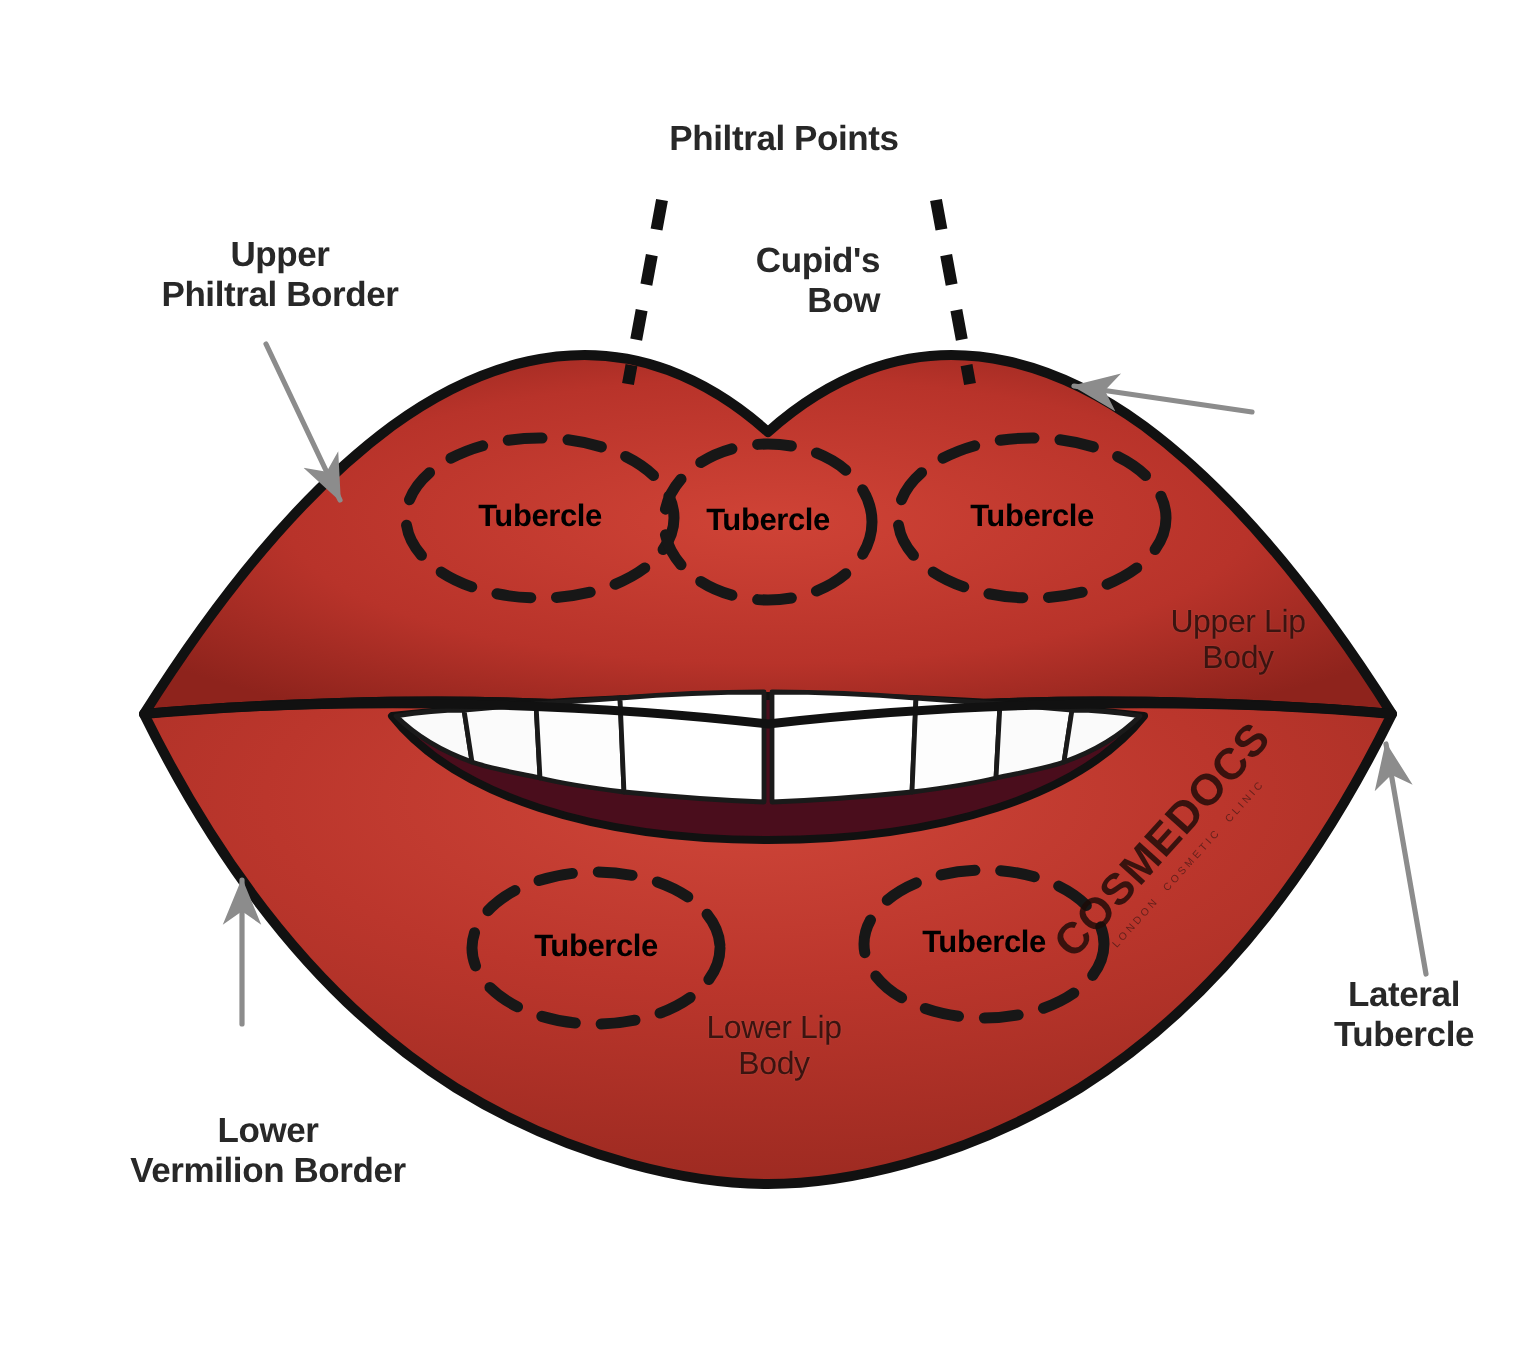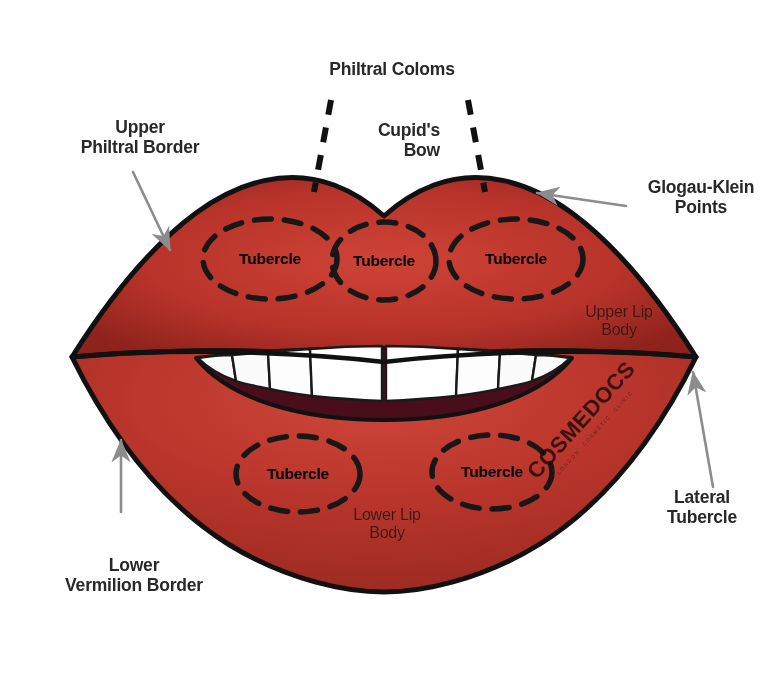--- a/index.html
+++ b/index.html
@@ -159,33 +159,31 @@
     </g>
 
     <g stroke="#8c8c8c" stroke-width="2.6" fill="none" stroke-linecap="round">
       <line x1="133" y1="172" x2="170" y2="250" marker-end="url(#arrowGray)"></line>
       <line x1="121" y1="512" x2="121" y2="440" marker-end="url(#arrowGray)"></line>
       <line x1="626" y1="206" x2="537" y2="193" marker-end="url(#arrowGray)"></line>
       <line x1="713" y1="487" x2="693" y2="372" marker-end="url(#arrowGray)"></line>
     </g>
   </svg>
 
-  <div class="lbl lbl-outer" style="left:296px; top:60px; width:192px;">Philtral Coloms</div>
+  <div class="lbl lbl-outer" style="left:296px; top:60px; width:192px;">Philtral Points</div>
 
   <div class="lbl lbl-outer" style="left:330px; top:121px; width:110px;text-align:right;">Cupid's
 Bow</div>
 
   <div class="lbl lbl-outer" style="left:40px; top:118px; width:200px;">Upper
 Philtral Border</div>
 
   <div class="lbl lbl-outer" style="left:34px; top:513px; width:200px;margin-top:43px;">Lower
 Vermilion Border</div>
 
-  <div class="lbl lbl-outer" style="left:634px; top:178px; width:134px;">Glogau-Klein
-Points</div>
 
   <div class="lbl lbl-outer" style="left:640px; top:488px; width:124px;">Lateral
 Tubercle</div>
 
   <div class="lbl lbl-inner" style="left:562px; top:303px; width:114px;">Upper Lip
 Body</div>
 
   <div class="lbl lbl-inner" style="left:330px; top:506px; width:114px;">Lower Lip
 Body</div>
 

